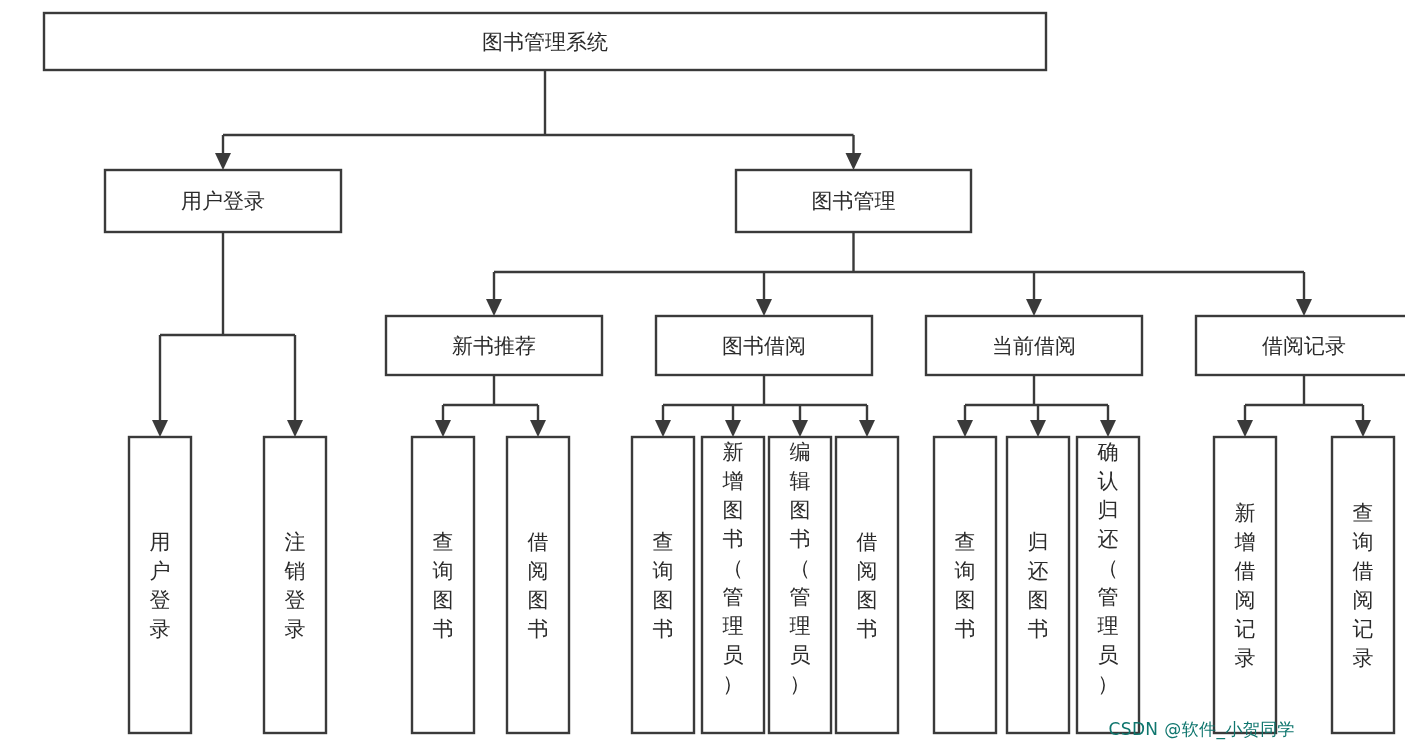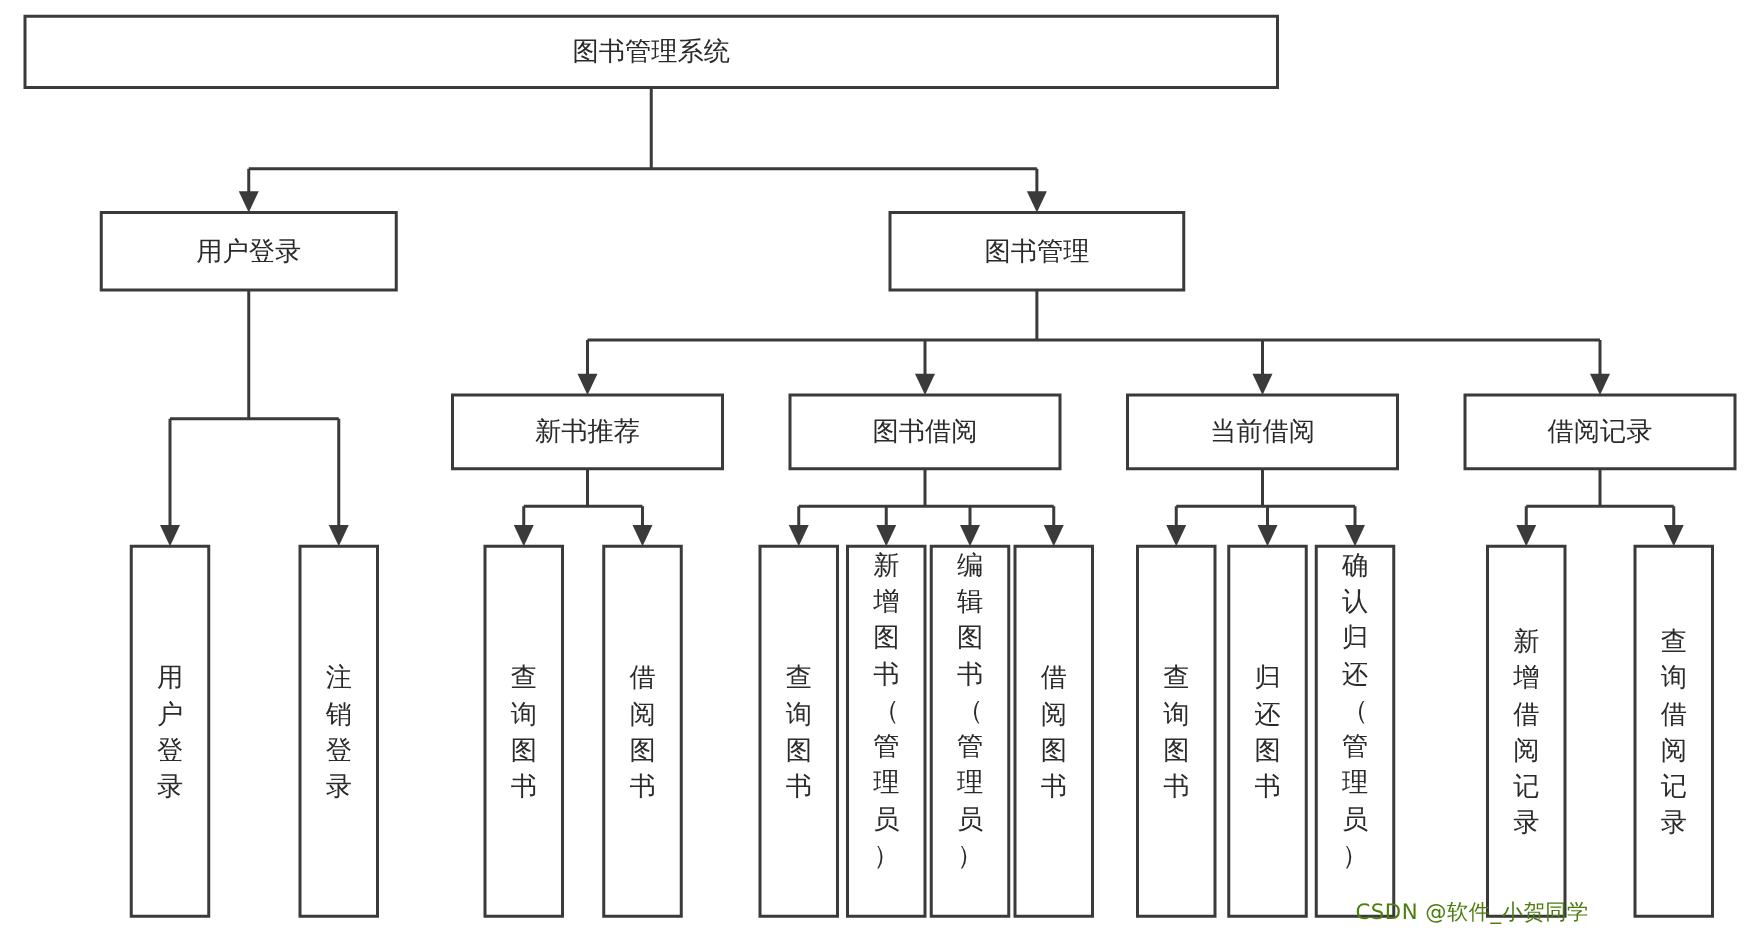--- a/index.html
+++ b/index.html
@@ -14,20 +14,21 @@
     position: relative;
     overflow: hidden;
     font-family: "DejaVu Sans", "Liberation Sans", sans-serif;
   }
   #diagram-root {
     position: absolute;
     left: 0;
     top: 0;
     width: 1283px;
     height: 747px;
+    padding-left: 24px;
   }
   svg#tree-svg {
     display: block;
     width: 1405px;
     height: 747px;
   }
   .node-box {
     fill: #ffffff;
     stroke: #3a3a3a;
     stroke-width: 2.4;
@@ -52,21 +53,21 @@
   .node-label-vertical {
     fill: #2b2b2b;
     font-family: "DejaVu Sans", "Liberation Sans", sans-serif;
     font-size: 21px;
     text-anchor: middle;
   }
   .watermark-text {
     position: absolute;
     right: 12px;
     bottom: 6px;
-    color: #4d7c0f;
+    color: #0f766e;
     font-size: 17px;
     font-family: "DejaVu Sans", "Liberation Sans", sans-serif;
     white-space: nowrap;
     user-select: none;
     letter-spacing: 0.4px;
   }
 </style>
 </head>
 <body>
 

